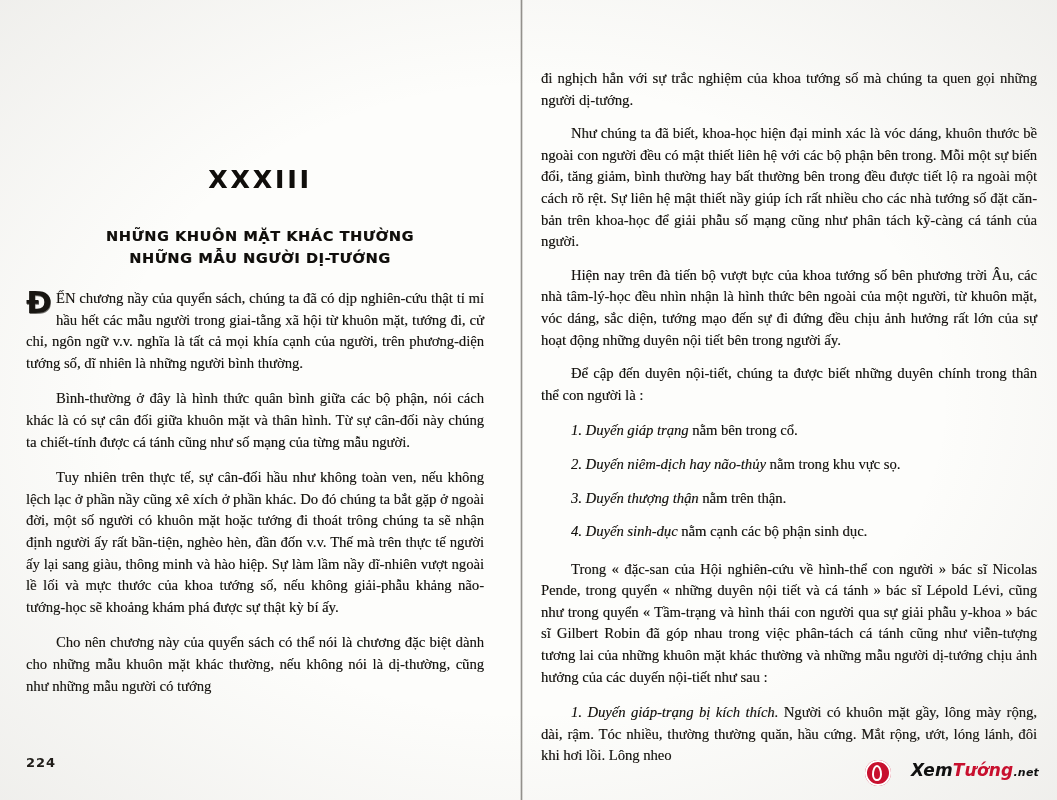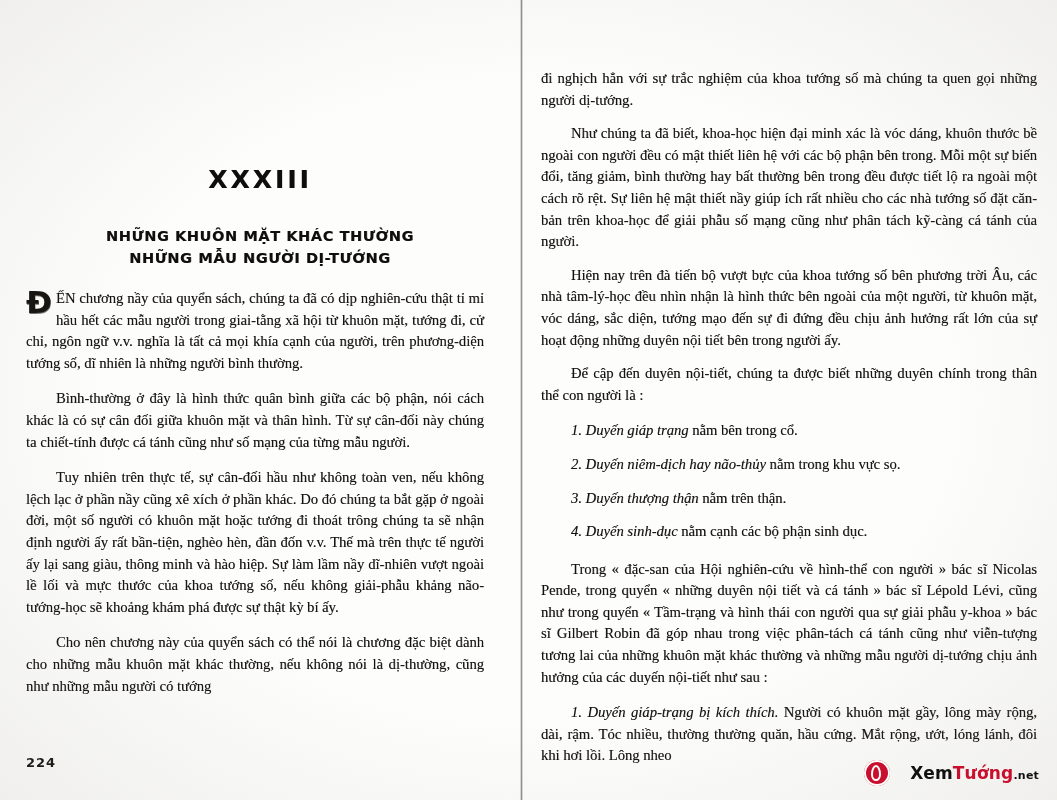--- a/index.html
+++ b/index.html
@@ -101,23 +101,23 @@
     font-size: 13px;
     letter-spacing: 1px;
     color: #171411;
   }
   
   .watermark {
     position: absolute;
     right: 18px;
     bottom: 14px;
     display: flex;
-    align-items: center;
     gap: 20px;
     z-index: 6;
+    font-style: italic;
   }
   .wm-badge {
     width: 26px; height: 26px;
     border-radius: 50%;
     background: #c8102e;
     position: relative;
     box-shadow: inset 0 0 0 2px #fff;
   }
   .wm-badge::after {
     content: "";

